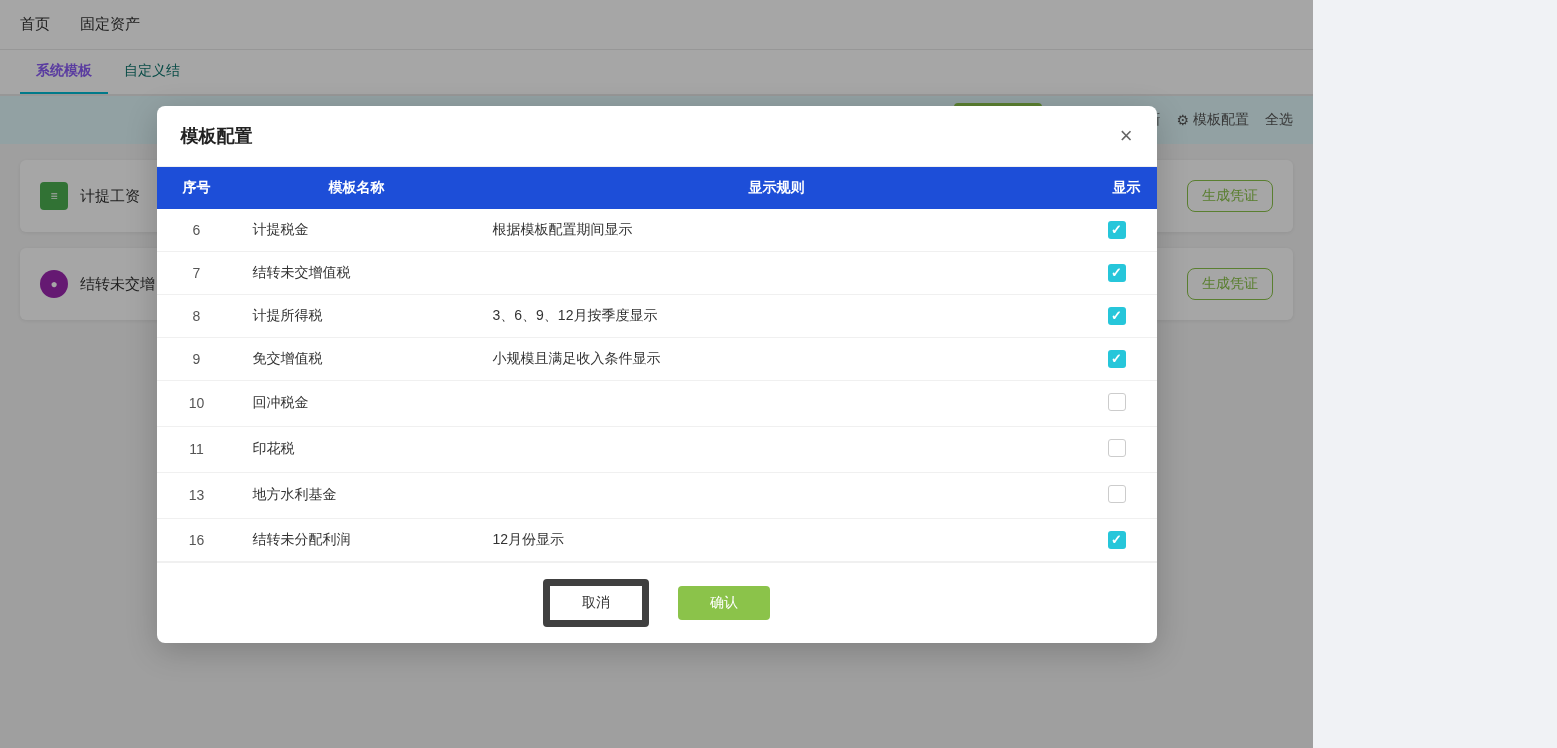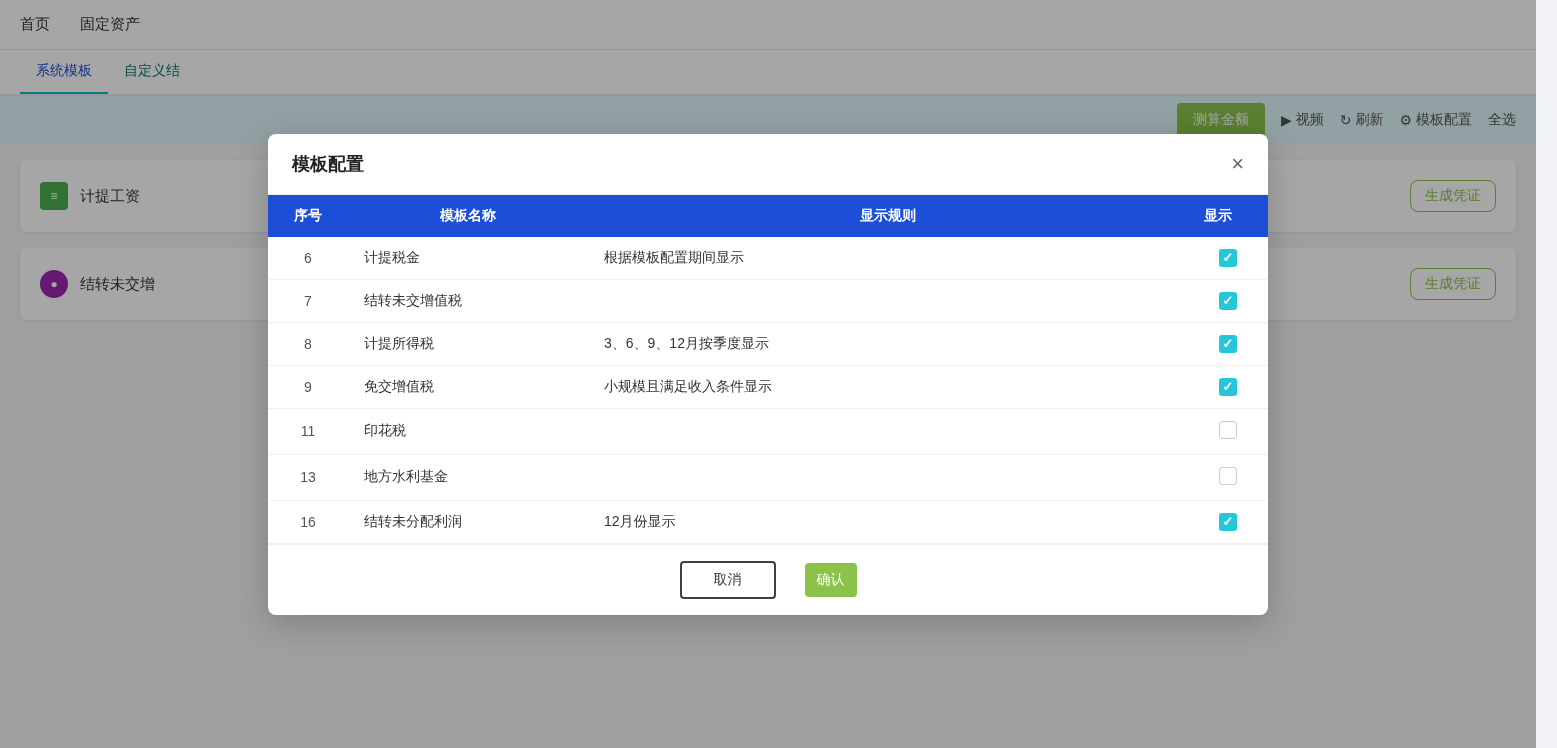--- a/index.html
+++ b/index.html
@@ -5,21 +5,21 @@
     * { box-sizing: border-box; margin: 0; padding: 0; }
     body {
       font-family: "Microsoft YaHei", "PingFang SC", sans-serif;
       font-size: 14px;
       background: #f0f2f5;
       overflow: hidden;
     }
 
     
     .bg-page {
-      width: 1536px;
+      width: 1313px;
       height: 748px;
       position: relative;
       background: #f5f5f5;
     }
 
     
     .top-nav {
       background: #fff;
       height: 50px;
       display: flex;
@@ -41,22 +41,23 @@
       display: flex;
       padding: 0 20px;
     }
     .sub-nav-tab {
       padding: 12px 16px;
       cursor: pointer;
       color: #0f766e;
       font-size: 14px;
     }
     .sub-nav-tab.active {
-      color: #1d4ed8;
+      color: #8b5cf6;
       border-bottom: 2px solid #00bcd4;
+      font-weight: bold;
     }
 
     
     .toolbar {
       background: #e0f7fa;
       height: 48px;
       display: flex;
       align-items: center;
       justify-content: flex-end;
       padding: 0 20px;
@@ -228,21 +229,21 @@
     }
     .config-table thead th:nth-child(2) {
       width: 240px;
       text-align: center;
     }
     .config-table thead th:nth-child(3) {
       text-align: center;
     }
     .config-table thead th:last-child {
       width: 80px;
-      text-align: left;
+      text-align: right;
     }
     .config-table tbody tr {
       border-bottom: 1px solid #f0f0f0;
     }
     .config-table tbody td {
       padding: 12px 16px;
       color: #333;
       font-size: 14px;
     }
     .config-table tbody td:first-child {
@@ -284,33 +285,33 @@
     
     .modal-footer {
       padding: 16px 24px;
       display: flex;
       align-items: center;
       justify-content: center;
       gap: 16px;
       border-top: 1px solid #f0f0f0;
     }
     .btn-cancel {
-      border: 2px solid #404040;
+      border: 7px solid #404040;
       background: #fff;
       color: #333;
       padding: 8px 32px;
       border-radius: 4px;
       cursor: pointer;
       font-size: 14px;
     }
     .btn-confirm {
       background: #8bc34a;
       color: #fff;
       border: none;
-      padding: 8px 12px;
+      padding: 8px 32px;
       border-radius: 4px;
       cursor: pointer;
       font-size: 14px;
       font-weight: 500;
       margin-left: 13px;
     }
 
     
     .modal-body::-webkit-scrollbar { width: 6px; }
     .modal-body::-webkit-scrollbar-thumb { background: #ccc; border-radius: 3px; }
@@ -413,20 +414,26 @@
                 <td>3、6、9、12月按季度显示</td>
                 <td style="text-align: center;"><span class="cb-checked"></span></td>
               </tr>
               <tr>
                 <td>9</td>
                 <td>免交增值税</td>
                 <td>小规模且满足收入条件显示</td>
                 <td style="text-align: center;"><span class="cb-checked"></span></td>
               </tr>
               <tr>
+                <td>10</td>
+                <td>回冲税金</td>
+                <td></td>
+                <td style="text-align: center;"><span class="cb-unchecked"></span></td>
+              </tr>
+              <tr>
                 <td>11</td>
                 <td>印花税</td>
                 <td></td>
                 <td style="text-align: center;"><span class="cb-unchecked"></span></td>
               </tr>
               <tr>
                 <td>13</td>
                 <td>地方水利基金</td>
                 <td></td>
                 <td style="text-align: center;"><span class="cb-unchecked"></span></td>

